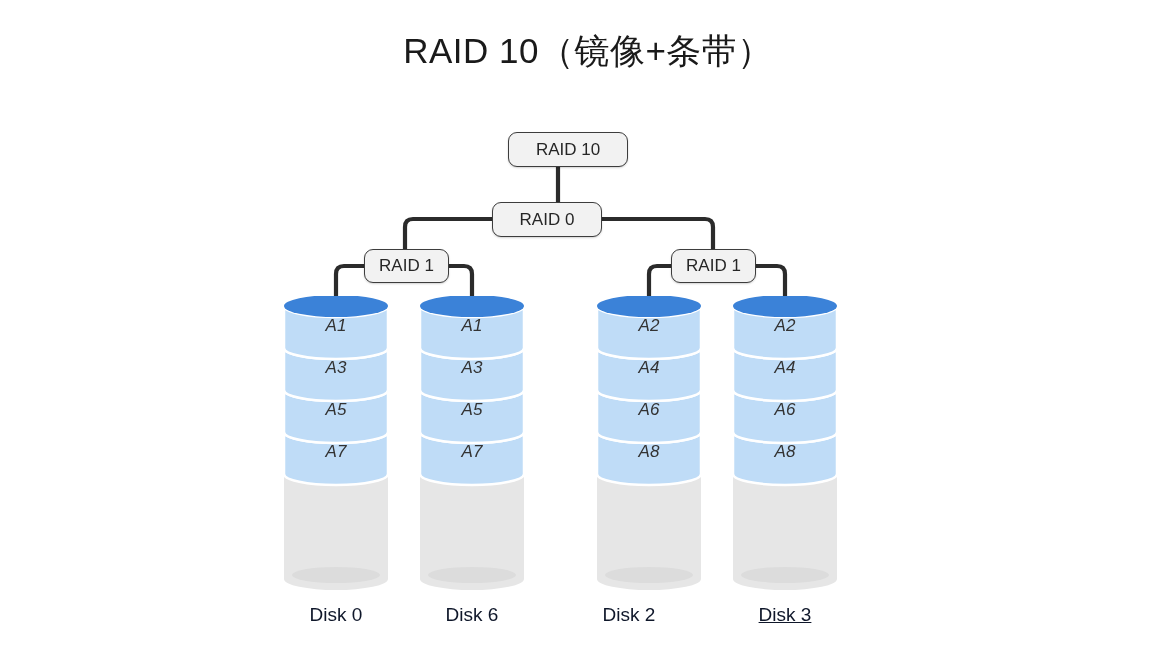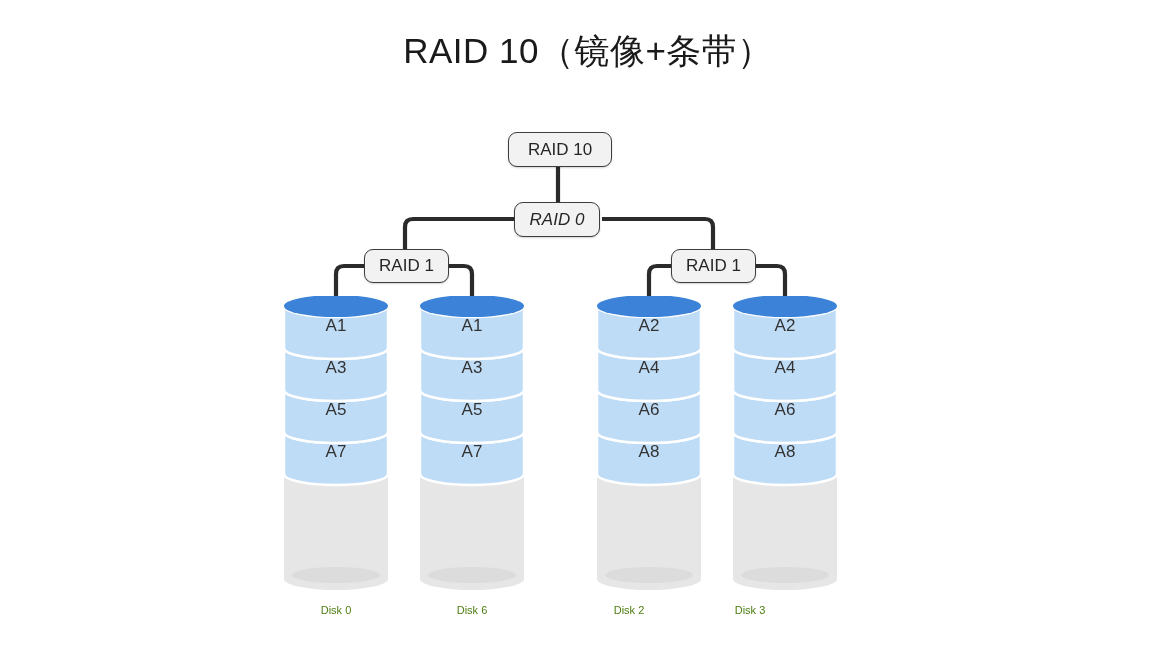--- a/index.html
+++ b/index.html
@@ -52,22 +52,22 @@
     border-radius: 9px;
     display: flex;
     align-items: center;
     justify-content: center;
     font-size: 17px;
     color: #262626;
     white-space: nowrap;
     box-shadow: 0 1px 2px rgba(0,0,0,0.18);
     z-index: 5;
   }
-  .node-raid10 { left: 508px; top: 132px; width: 104px; height: 35px; }
-  .node-raid0  { left: 514px; top: 202px; width:  86px; height: 35px; font-style: italic; }
+  .node-raid10 { left: 508px; top: 132px; width: 120px; height: 35px; }
+  .node-raid0  { left: 492px; top: 202px; width:  110px; height: 35px; }
   .node-raid1a { left: 364px; top: 249px; width:  85px; height: 34px; }
   .node-raid1b { left: 671px; top: 249px; width:  85px; height: 34px; }
 
   
   .disk {
     position: absolute;
     width: 104px;
     height: 294px;
     top: 296px;
   }
@@ -86,30 +86,31 @@
 
   .block-label {
     position: absolute;
     left: 0;
     width: 104px;
     text-align: center;
     font-size: 17px;
     color: #333333;
     z-index: 3;
     pointer-events: none;
+    font-style: italic;
   }
 
   .disk-caption {
     position: absolute;
     left: 0;
     width: 104px;
     top: 604px;
     text-align: center;
-    font-size: 11px;
-    color: #4d7c0f;
+    font-size: 19px;
+    color: #0f172a;
     white-space: nowrap;
   }
 </style>
 </head>
 <body>
 
 <div id="canvas" style="background: rgb(255, 255, 255);">
 
   <div class="title">RAID 10（镜像+条带）</div>
 
@@ -197,16 +198,16 @@
           <path d="M0,94 L0,136 a52,11 0 0,0 104,0 L104,94 a52,11 0 0,1 -104,0 Z" fill="#bfdcf7" stroke="#ffffff" stroke-width="2.5"></path>
           <path d="M0,52 L0,94 a52,11 0 0,0 104,0 L104,52 a52,11 0 0,1 -104,0 Z" fill="#bfdcf7" stroke="#ffffff" stroke-width="2.5"></path>
           <path d="M0,10 L0,52 a52,11 0 0,0 104,0 L104,10 a52,11 0 0,1 -104,0 Z" fill="#bfdcf7" stroke="#ffffff" stroke-width="2.5"></path>
           <ellipse cx="52" cy="10" rx="52" ry="11" fill="#3b82d8"></ellipse>
         </svg>
         <div class="block-label" style="top: 20px;">A2</div>
         <div class="block-label" style="top: 62px;">A4</div>
         <div class="block-label" style="top: 104px;">A6</div>
         <div class="block-label" style="top: 146px;">A8</div>
       </div>
-      <div class="disk-caption disk-3" style="left: 698px;">Disk 3</div>
+      <div class="disk-caption disk-3" style="left: 733px; text-decoration: underline;">Disk 3</div>
     </div>
 
 </div>
 
 </body></html>

